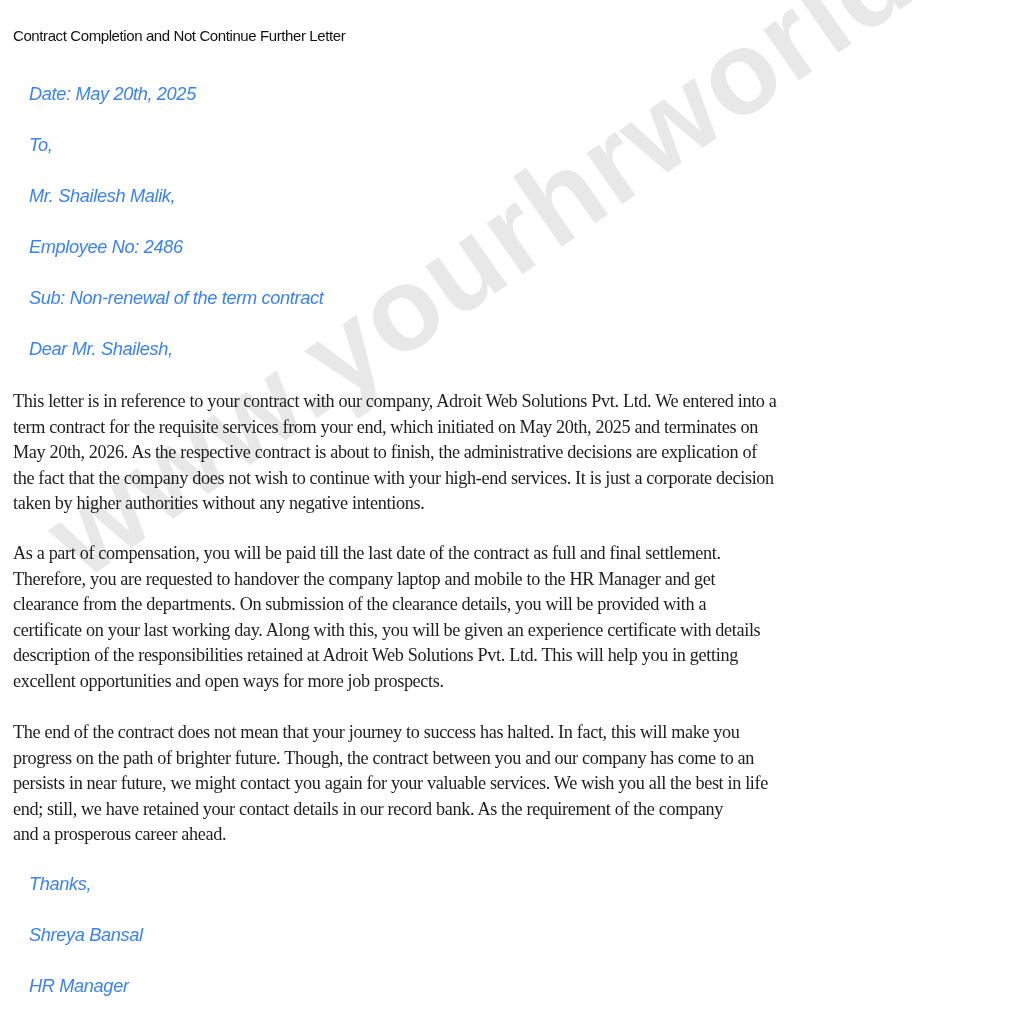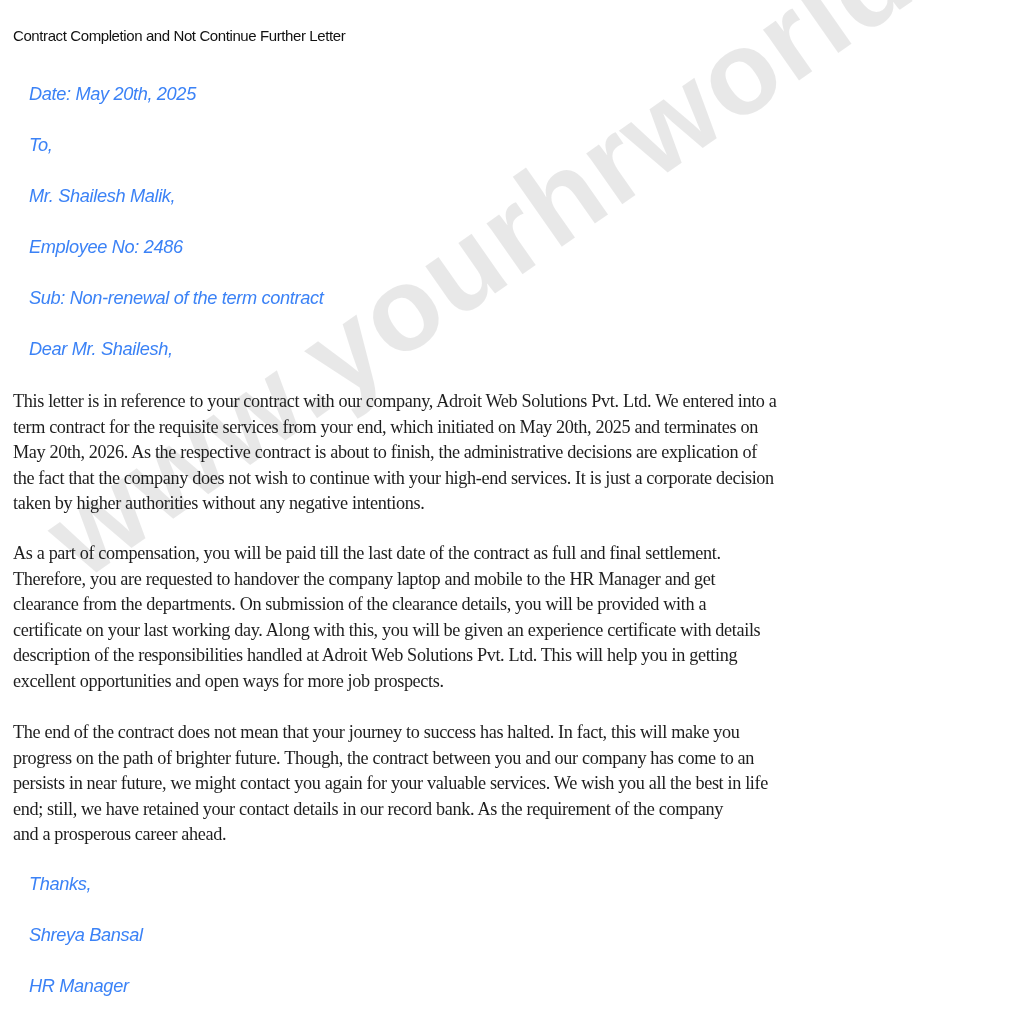--- a/index.html
+++ b/index.html
@@ -34,21 +34,21 @@
     <span>May 20th, 2026. As the respective contract is about to finish, the administrative decisions are explication of</span>
     <span>the fact that the company does not wish to continue with your high-end services. It is just a corporate decision</span>
     <span>taken by higher authorities without any negative intentions.</span>
   </div>
 
   <div class="para" style="top:541px">
     <span>As a part of compensation, you will be paid till the last date of the contract as full and final settlement.</span>
     <span>Therefore, you are requested to handover the company laptop and mobile to the HR Manager and get</span>
     <span>clearance from the departments. On submission of the clearance details, you will be provided with a</span>
     <span>certificate on your last working day. Along with this, you will be given an experience certificate with details</span>
-    <span>description of the responsibilities handled at Adroit Web Solutions Pvt. Ltd. This will help you in getting</span>
+    <span>description of the responsibilities retained at Adroit Web Solutions Pvt. Ltd. This will help you in getting</span>
     <span>excellent opportunities and open ways for more job prospects.</span>
   </div>
 
   <div class="para" style="top:720px">
     <span>The end of the contract does not mean that your journey to success has halted. In fact, this will make you</span>
     <span>progress on the path of brighter future. Though, the contract between you and our company has come to an</span>
     <span>persists in near future, we might contact you again for your valuable services. We wish you all the best in life</span>
     <span>end; still, we have retained your contact details in our record bank. As the requirement of the company</span>
     <span>and a prosperous career ahead.</span>
   </div>

